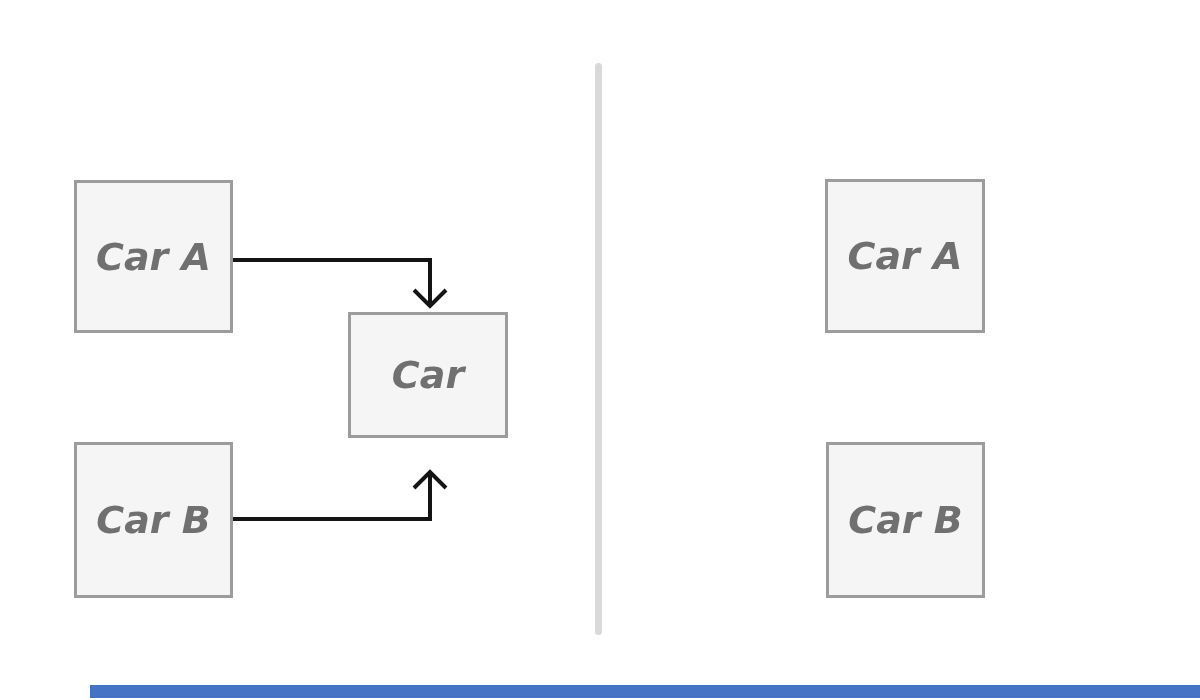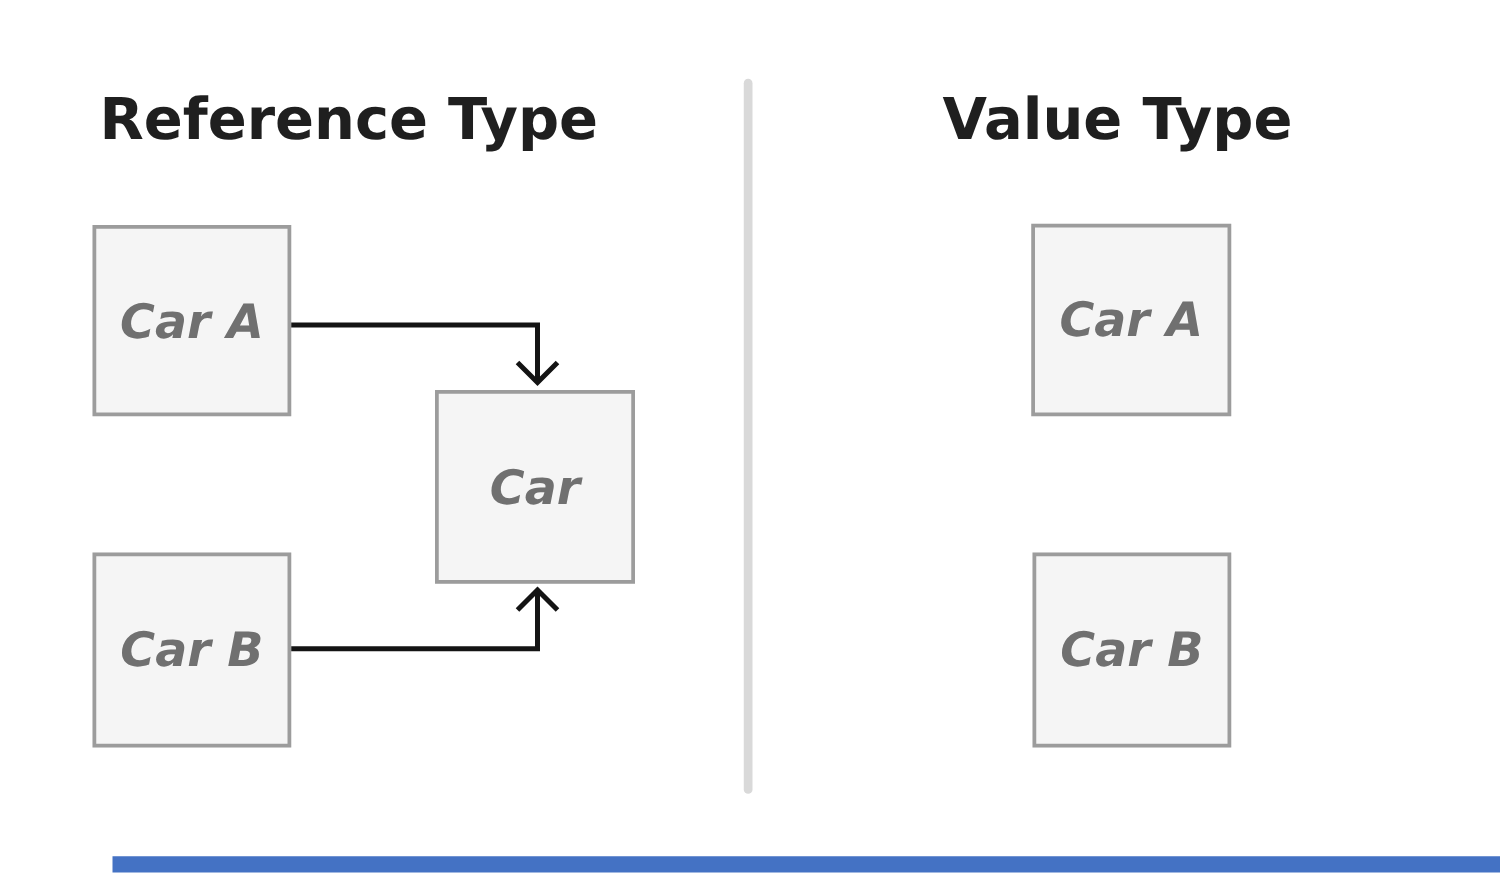--- a/index.html
+++ b/index.html
@@ -41,21 +41,21 @@
   }
   .node-label{
     font-weight:bold;
     font-size:38px;
     color:var(--color-box-text);
     white-space:nowrap;
     font-style:italic;
   }
   .box-ref-a{left:74px;top:180px;width:159px;height:153px;}
   .box-ref-b{left:74px;top:442px;width:159px;height:156px;}
-  .box-ref-car{left:348px;top:312px;width:160px;height:155px;}
+  .box-ref-car{left:348px;top:312px;width:160px;height:126px;}
   .box-val-a{left:825px;top:179px;width:160px;height:154px;}
   .box-val-b{left:826px;top:442px;width:159px;height:156px;}
   .divider{
     position:absolute;
     left:595px;top:63px;
     width:7px;height:572px;
     background:var(--color-divider);
     border-radius:4px;
   }
   svg.arrows{position:absolute;left:0;top:0;width:1200px;height:700px;pointer-events:none;}
@@ -71,21 +71,20 @@
     left:90px;bottom:2px;
     width:1110px;height:13px;
     background:var(--color-accent-bar);
   }
 </style>
 </head>
 <body>
 
 <div class="stage">
 
-  <div class="panel-title title-left">Reference Type</div>
 
   <div class="node-box box-ref-a">
     <span class="node-label">Car A</span>
   </div>
 
   <div class="node-box box-ref-b">
     <span class="node-label">Car B</span>
   </div>
 
   <div class="node-box box-ref-car">
@@ -98,21 +97,20 @@
       <polyline class="stroke" points="414,290 430,306 446,290"></polyline>
     </g>
     <g>
       <polyline class="stroke" points="233,519 430,519 430,472"></polyline>
       <polyline class="stroke" points="414,488 430,472 446,488"></polyline>
     </g>
   </svg>
 
   <div class="divider"></div>
 
-  <div class="panel-title title-right">Value Type</div>
 
   <div class="node-box box-val-a">
     <span class="node-label">Car A</span>
   </div>
 
   <div class="node-box box-val-b">
     <span class="node-label">Car B</span>
   </div>
 
   <div class="accent-bar"></div>

